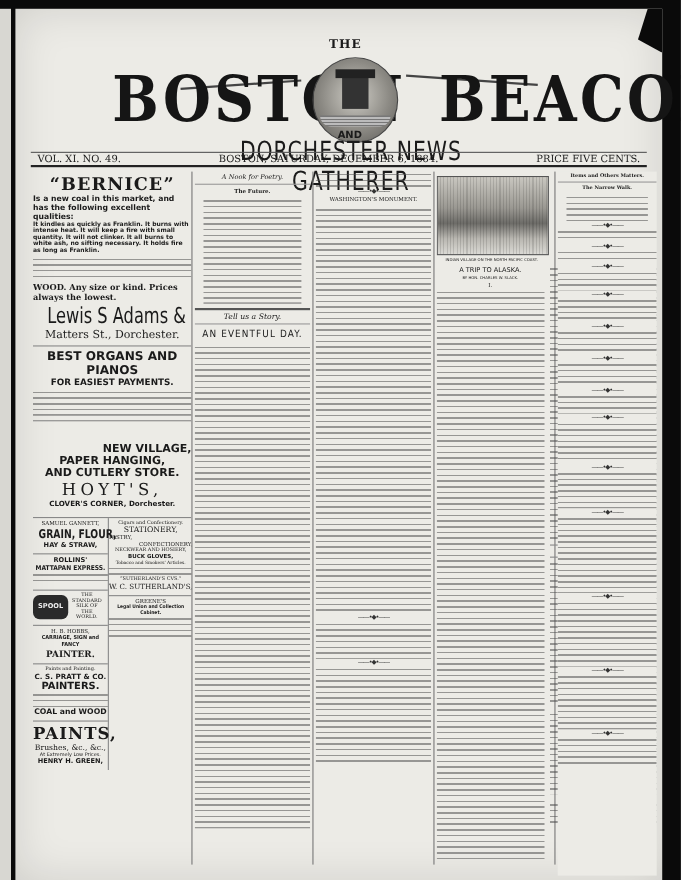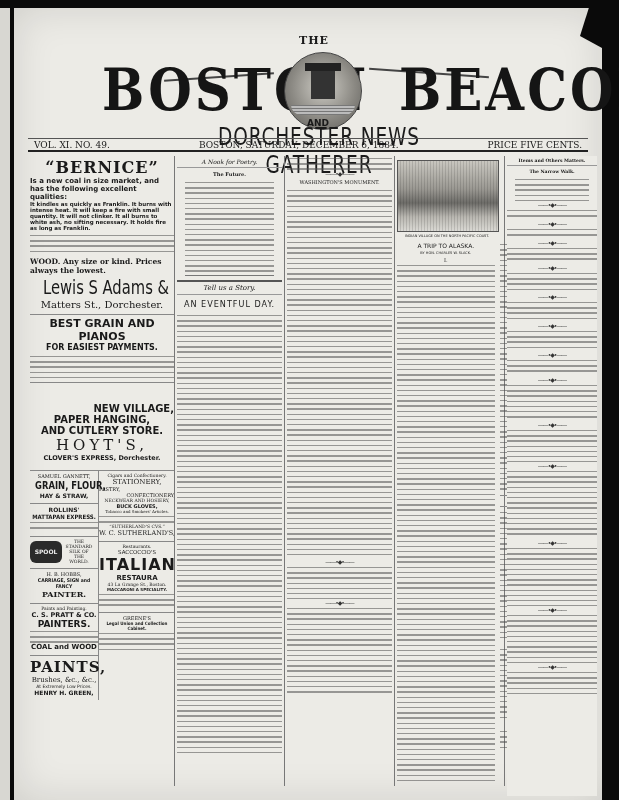--- a/index.html
+++ b/index.html
@@ -58,38 +58,38 @@
   </div>
 
   <div class="rule" style="left:160px"></div>
   <div class="rule" style="left:270px"></div>
   <div class="rule" style="left:380px"></div>
   <div class="rule" style="left:490px"></div>
 
   <div class="col" style="left:16px;width:144px;">
     <div class="ad">
       <div style="font:bold 16px 'DejaVu Serif',serif;letter-spacing:1px;">“BERNICE”</div>
-      <div style="font:bold 7px 'DejaVu Sans',sans-serif;text-align:left;">Is a new coal in size market, and has the following excellent qualities:</div>
+      <div style="font:bold 7px 'DejaVu Sans',sans-serif;text-align:left;">Is a new coal in this market, and has the following excellent qualities:</div>
       <div style="font:bold 5.5px 'DejaVu Sans',sans-serif;text-align:left;line-height:6px;">It kindles as quickly as Franklin. It burns with intense heat. It will keep a fire with small quantity. It will not clinker. It all burns to white ash, no sifting necessary. It holds fire as long as Franklin.</div>
       <div class="txtlines" style="height:22px;margin:2px 0;"></div>
       <div style="font:bold 7.5px 'DejaVu Serif',serif;text-align:left;">WOOD. Any size or kind.  Prices always the lowest.</div>
       <div style="font:20px 'DejaVu Sans Condensed','DejaVu Sans',sans-serif;transform:scaleX(0.82);white-space:nowrap;">Lewis S  Adams &amp; Co.,</div>
       <div style="font:10px 'DejaVu Serif',serif;">Matters St., Dorchester.</div>
     </div>
     <div class="ad">
-      <div style="font:bold 11px 'DejaVu Sans',sans-serif;">BEST GRAIN AND PIANOS</div>
+      <div style="font:bold 11px 'DejaVu Sans',sans-serif;">BEST ORGANS AND PIANOS</div>
       <div style="font:bold 8px 'DejaVu Sans',sans-serif;">FOR EASIEST PAYMENTS.</div>
       <div class="txtlines" style="height:24px;margin-top:2px;"></div>
     </div>
     <div class="ad" style="padding:20px 0 8px;">
       <div style="font:bold 10px 'DejaVu Sans',sans-serif;text-align:right;">NEW VILLAGE,</div>
       <div style="font:bold 10px 'DejaVu Sans',sans-serif;">PAPER HANGING,</div>
       <div style="font:bold 10px 'DejaVu Sans',sans-serif;">AND CUTLERY STORE.</div>
       <div style="font:15px 'DejaVu Serif',serif;letter-spacing:4px;">HOYT'S,</div>
-      <div style="font:bold 6.5px 'DejaVu Sans',sans-serif;">CLOVER'S  EXPRESS,  Dorchester.</div>
+      <div style="font:bold 6.5px 'DejaVu Sans',sans-serif;">CLOVER'S  CORNER,  Dorchester.</div>
     </div>
     <div style="display:flex;">
       <div style="width:68px;border-right:1px solid #888;">
         <div class="ad">
           <div style="font:5px 'DejaVu Serif',serif;">SAMUEL GANNETT,</div>
           <div style="font:bold 11px 'DejaVu Sans Condensed','DejaVu Sans',sans-serif;transform:scaleX(0.85);white-space:nowrap;">GRAIN, FLOUR,</div>
           <div style="font:bold 6px 'DejaVu Sans',sans-serif;">HAY &amp; STRAW,</div>
         </div>
         <div class="ad">
           <div style="font:bold 6px 'DejaVu Sans',sans-serif;">ROLLINS'</div>
@@ -125,29 +125,20 @@
           <div style="font:7px 'DejaVu Serif',serif;">STATIONERY,</div>
           <div style="font:5px 'DejaVu Serif',serif;text-align:left;">PASTRY,</div>
           <div style="font:5px 'DejaVu Serif',serif;text-align:right;">CONFECTIONERY,</div>
           <div style="font:4.5px 'DejaVu Serif',serif;">NECKWEAR AND HOSIERY,</div>
           <div style="font:bold 5px 'DejaVu Sans',sans-serif;">BUCK GLOVES,</div>
           <div style="font:4px 'DejaVu Serif',serif;">Tobacco and Smokers' Articles.</div>
           <div class="txtlines" style="height:10px;"></div>
           <div style="font:4.5px 'DejaVu Serif',serif;">“SUTHERLAND'S CVS.”</div>
           <div style="font:6.5px 'DejaVu Serif',serif;white-space:nowrap;">W. C. SUTHERLAND'S,</div>
         </div>
-        <div class="ad">
-          <div style="font:4.5px 'DejaVu Serif',serif;">Restaurants.</div>
-          <div style="font:5.5px 'DejaVu Sans',sans-serif;">SACCOCCIO'S</div>
-          <div style="font:bold 16px 'DejaVu Sans',sans-serif;letter-spacing:1px;">ITALIAN</div>
-          <div style="font:bold 7px 'DejaVu Sans',sans-serif;">RESTAURA</div>
-          <div style="font:4.5px 'DejaVu Serif',serif;">43 La Grange St., Boston.</div>
-          <div style="font:bold 4px 'DejaVu Sans',sans-serif;">MACCARONI A SPECIALITY.</div>
-          <div class="txtlines" style="height:16px;"></div>
-        </div>
         <div class="ad" style="border-bottom:none;">
           <div style="font:5px 'DejaVu Serif',serif;">GREENE'S</div>
           <div style="font:bold 4.5px 'DejaVu Sans Condensed','DejaVu Sans',sans-serif;">Legal Union and Collection Cabinet.</div>
           <div class="txtlines" style="height:20px;"></div>
         </div>
       </div>
     </div>
   </div>
 
   <div class="col" style="left:163px;width:105px;">

